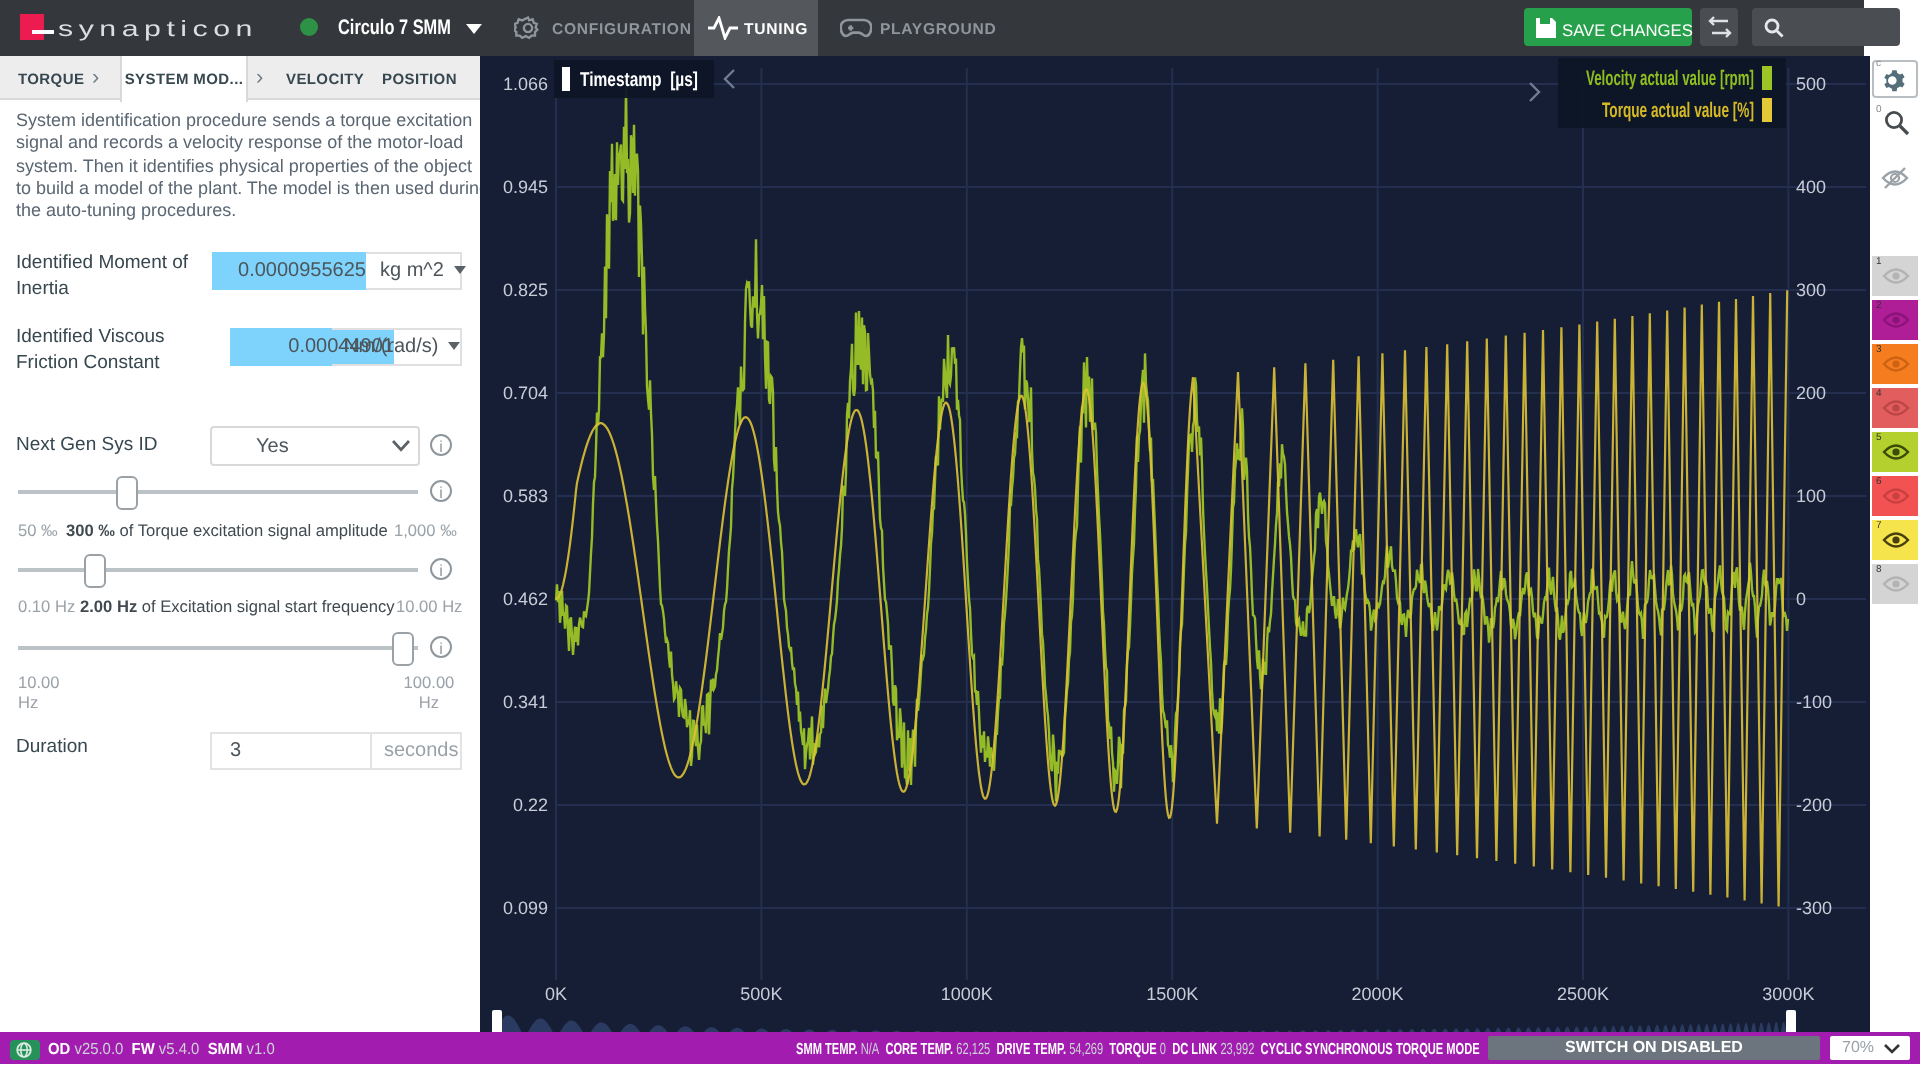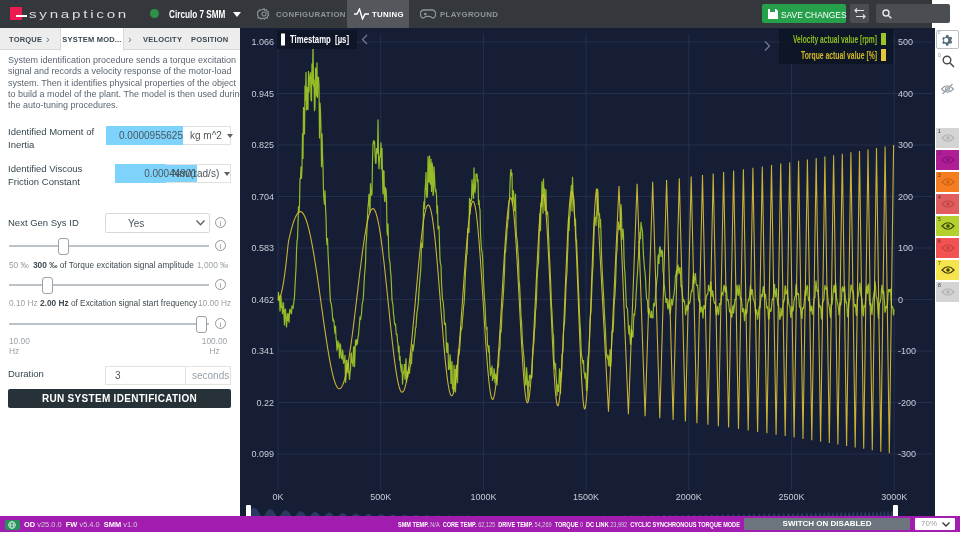--- a/index.html
+++ b/index.html
@@ -119,21 +119,20 @@
 
   <div class="track" style="top:295px"></div>
   <div class="thumb" style="left:196px;top:287.5px"></div>
   <div class="info" style="top:290px">i</div>
   <div class="sv" style="left:9px;top:308px">10.00<br>Hz</div>
   <div class="sv" style="left:198px;top:308px;text-align:center;width:33px">100.00<br>Hz</div>
 
   <div class="lbl" style="left:8px;top:339px">Duration</div>
   <div class="abs" style="left:105px;top:338px;width:81px;height:19px;border:1px solid #e3e3e3;font-size:10px;color:#4d555b;line-height:18px;padding-left:9px">3</div>
   <div class="abs" style="left:186px;top:338px;width:45px;height:19px;border:1px solid #e3e3e3;border-left:none;font-size:10px;color:#9aa2a8;line-height:18px;padding-left:6px">seconds</div>
-  <div class="abs" style="left:8px;top:361px;width:223px;height:19px;background:#263238;border-radius:2px;color:#fff;font-size:10px;font-weight:bold;text-align:center;line-height:19px;letter-spacing:0.3px">RUN SYSTEM IDENTIFICATION</div>
 </div>
 
 <div class="abs" style="left:240px;top:28px"><svg id="chart" width="720" height="512" viewBox="240 28 720 512">
 <rect x="240" y="28" width="695" height="496" fill="#151e34"></rect>
 <line x1="278" y1="42.0" x2="933" y2="42.0" stroke="#242f4f" stroke-width="1"></line>
       <line x1="278" y1="93.5" x2="933" y2="93.5" stroke="#242f4f" stroke-width="1"></line>
       <line x1="278" y1="145.0" x2="933" y2="145.0" stroke="#242f4f" stroke-width="1"></line>
       <line x1="278" y1="196.5" x2="933" y2="196.5" stroke="#242f4f" stroke-width="1"></line>
       <line x1="278" y1="248.0" x2="933" y2="248.0" stroke="#242f4f" stroke-width="1"></line>
       <line x1="278" y1="299.5" x2="933" y2="299.5" stroke="#242f4f" stroke-width="1"></line>

